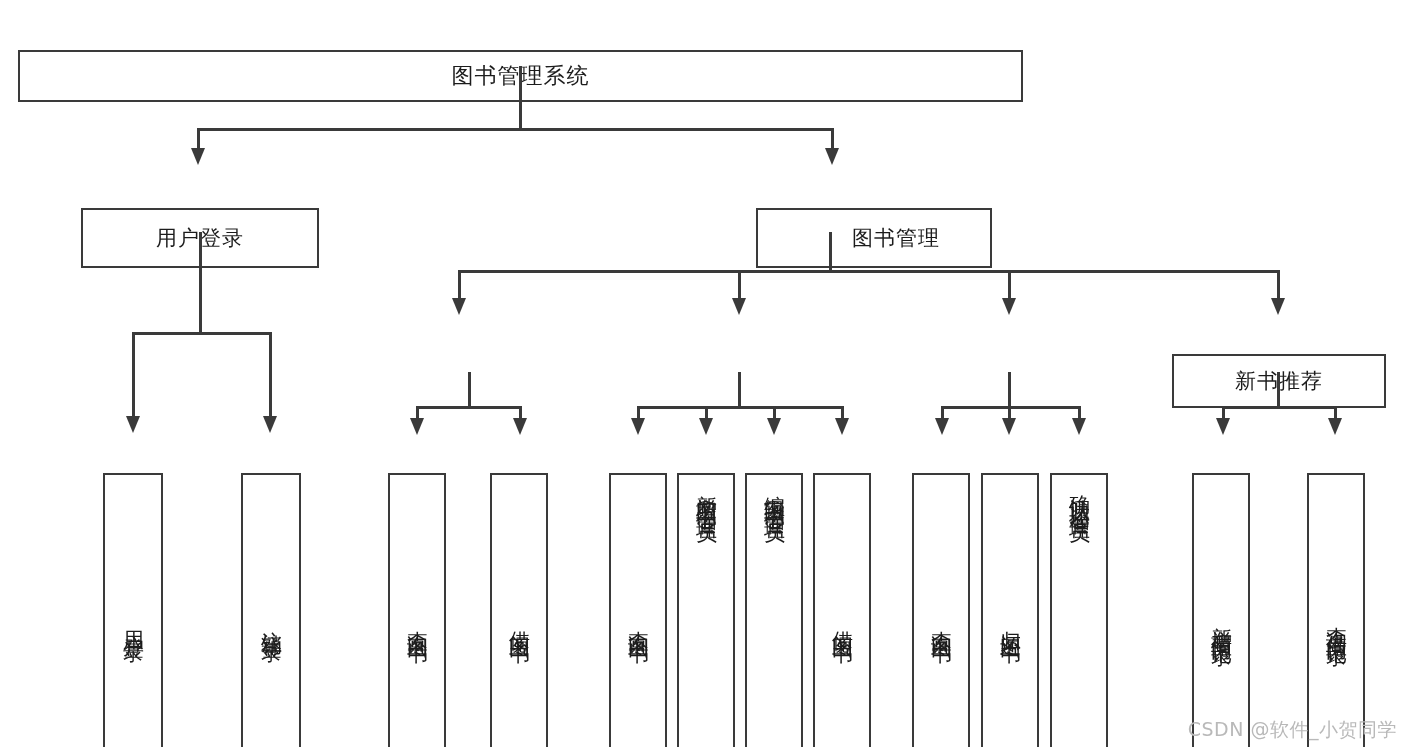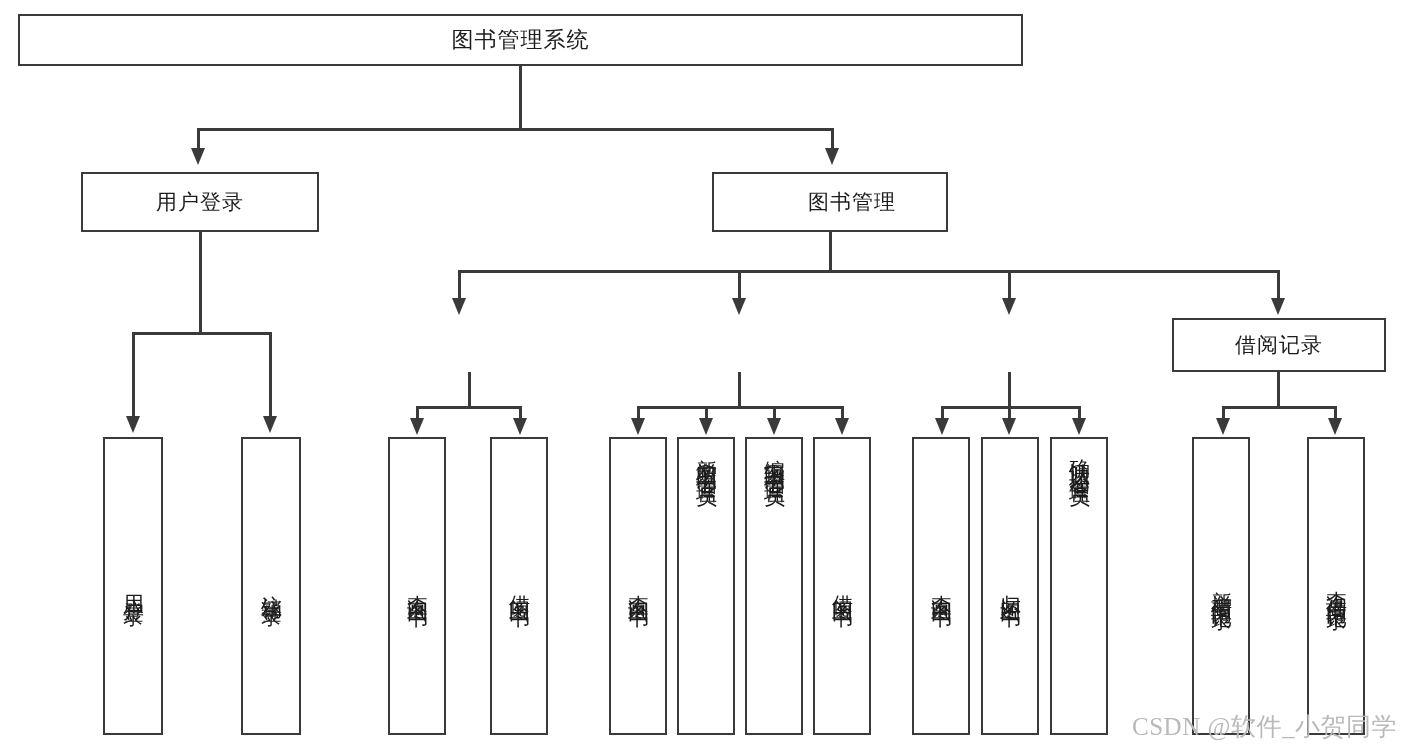--- a/index.html
+++ b/index.html
@@ -17,20 +17,21 @@
   
   .node{
     position:absolute;
     box-sizing:border-box;
     border:2.5px solid #3a3a3a;
     background:#ffffff;
     display:flex;
     align-items:center;
     justify-content:center;
     color:#1c1c1c;
+    margin-top:36px;
   }
   .node.h{
     font-size:21px;
     letter-spacing:1px;
   }
   .node.root{
     font-size:22px;
   }
   .node.v{
     
@@ -64,26 +65,25 @@
     width:0;height:0;
     border-left:7.5px solid transparent;
     border-right:7.5px solid transparent;
     border-top:17px solid #3a3a3a;
   }
   
   #watermark{
     position:absolute;
     right:8px;
     bottom:4px;
-    font-size:25px;
+    font-size:19px;
     color:#b9b9b9;
     white-space:nowrap;
     letter-spacing:0.5px;
     pointer-events:none;
-    font-family:Liberation Serif, serif;
   }
 </style>
 </head>
 <body>
 
 <div id="canvas">
 
   <div class="node h root" style="left:18px;top:14px;width:1005px;height:52px;">
     <span>图书管理系统</span>
   </div>
@@ -95,21 +95,21 @@
   <div class="ln vln" style="left:197px;top:128px;height:22px;"></div>
   <div class="arrow" style="left:191px;top:148px;"></div>
 
   <div class="ln vln" style="left:831px;top:128px;height:22px;"></div>
   <div class="arrow" style="left:825px;top:148px;"></div>
 
   <div class="node h" style="left:81px;top:172px;width:238px;height:60px;">
     <span>用户登录</span>
   </div>
 
-  <div class="node h" style="left:712px;top:172px;width:236px;height:60px;padding-left:44px;">
+  <div class="node h" style="left:756px;top:172px;width:236px;height:60px;padding-left:44px;">
     <span>图书管理</span>
   </div>
 
   <div class="ln vln" style="left:199px;top:232px;height:102px;"></div>
   <div class="ln hln" style="left:132px;top:332px;width:139px;"></div>
   <div class="ln vln" style="left:132px;top:332px;height:86px;"></div>
   <div class="arrow" style="left:126px;top:416px;"></div>
   <div class="ln vln" style="left:269px;top:332px;height:86px;"></div>
   <div class="arrow" style="left:263px;top:416px;"></div>
 
@@ -118,21 +118,21 @@
   <div class="ln vln" style="left:458px;top:270px;height:30px;"></div>
   <div class="arrow" style="left:452px;top:298px;"></div>
   <div class="ln vln" style="left:738px;top:270px;height:30px;"></div>
   <div class="arrow" style="left:732px;top:298px;"></div>
   <div class="ln vln" style="left:1008px;top:270px;height:30px;"></div>
   <div class="arrow" style="left:1002px;top:298px;"></div>
   <div class="ln vln" style="left:1277px;top:270px;height:30px;"></div>
   <div class="arrow" style="left:1271px;top:298px;"></div>
 
   <div class="node h" style="left:1172px;top:318px;width:214px;height:54px;">
-    <span>借阅记录</span>
+    <span>新书推荐</span>
   </div>
 
   <div class="ln vln" style="left:468px;top:372px;height:36px;"></div>
   <div class="ln hln" style="left:416px;top:406px;width:105px;"></div>
   <div class="ln vln" style="left:416px;top:406px;height:14px;"></div>
   <div class="arrow" style="left:410px;top:418px;"></div>
   <div class="ln vln" style="left:519px;top:406px;height:14px;"></div>
   <div class="arrow" style="left:513px;top:418px;"></div>
 
   <div class="ln vln" style="left:738px;top:372px;height:36px;"></div>

